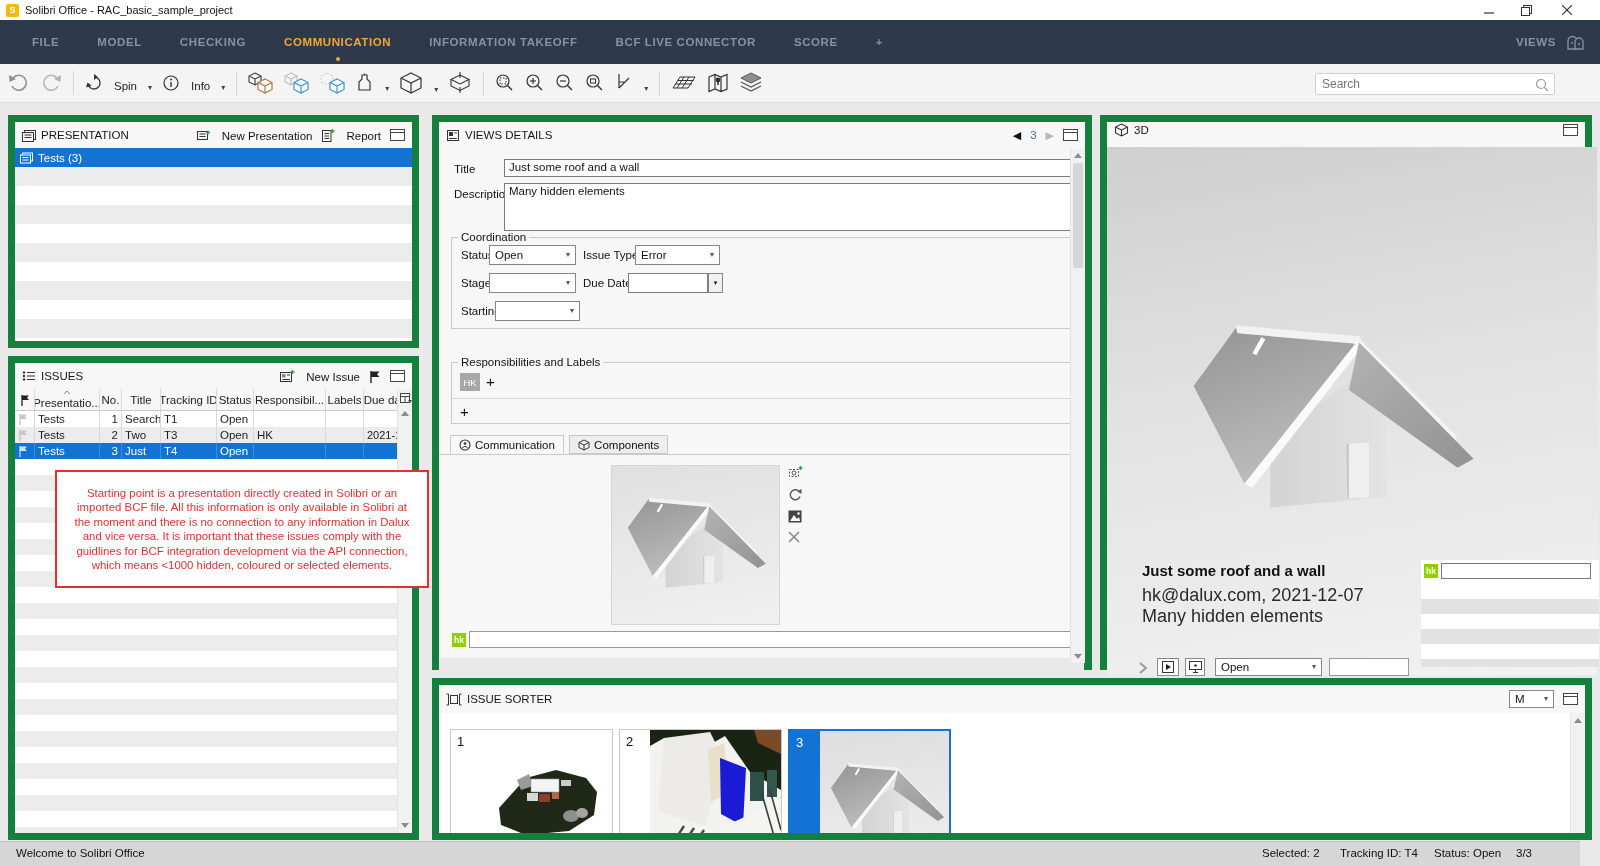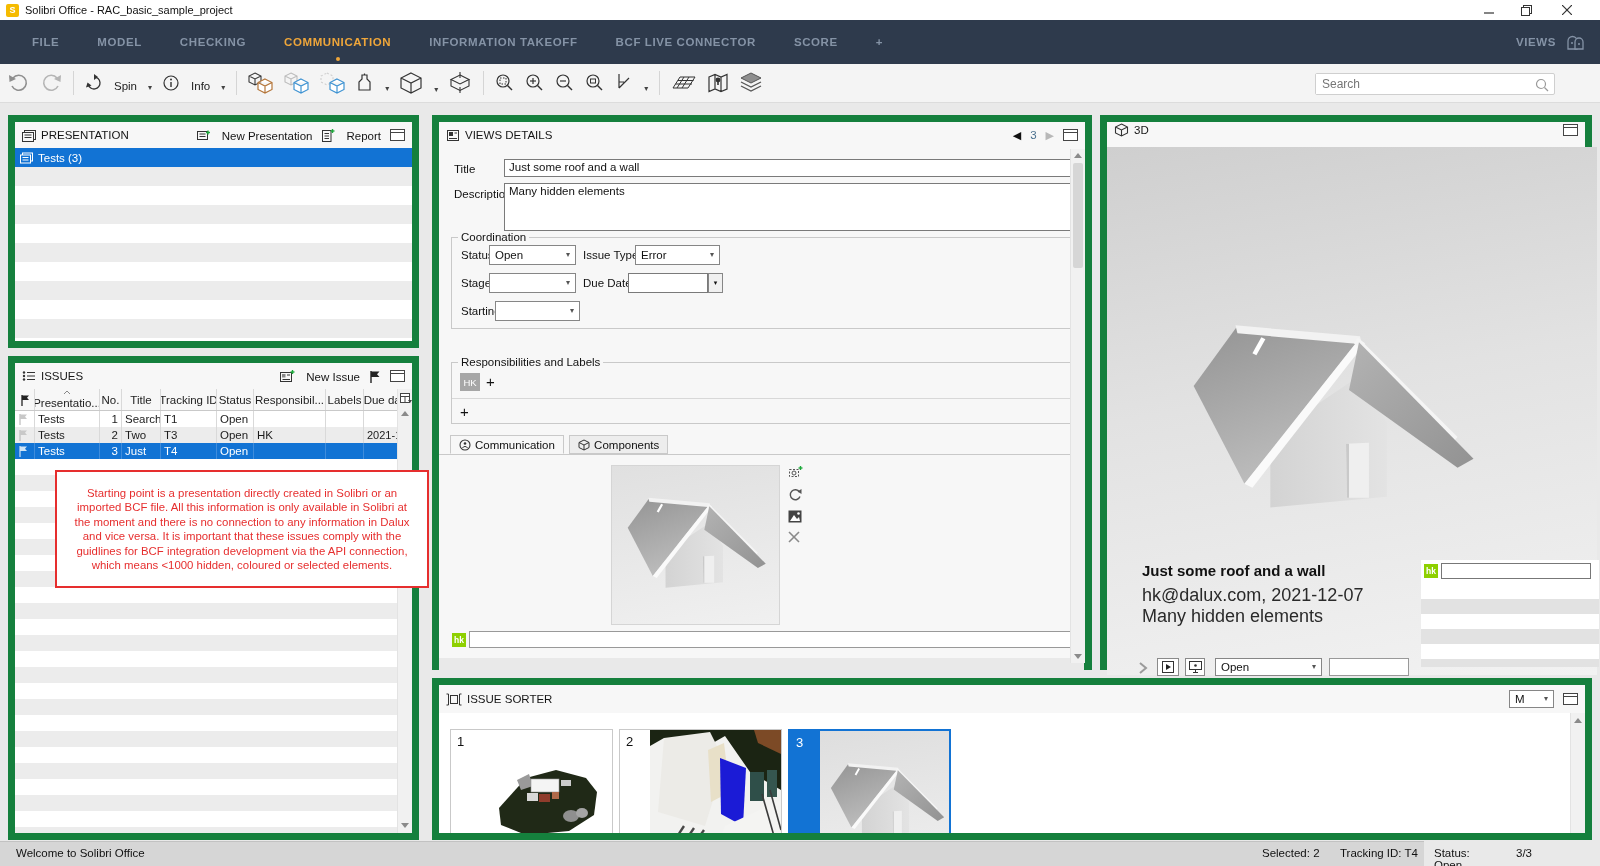--- a/index.html
+++ b/index.html
@@ -84,21 +84,21 @@
   .sqbtn{position:absolute;height:18px;border:1px solid #8a8a8a;background:#fff;display:flex;align-items:center;justify-content:center}
 
   
   .thumbframe{position:absolute;width:163px;height:150px;background:#fff;border:1px solid #c9c9c9;display:flex}
   .thumbframe.sel{border:2px solid #1273d4}
   .numstrip{width:30px;font-size:13px;color:#111;padding:4px 0 0 6px}
   .numstrip.sel{background:#1273d4;color:#fff;width:30px}
   .thumbimg{flex:1;overflow:hidden;position:relative}
 
   
-  #statusbar{position:absolute;left:0;top:841px;width:1424px;height:25px;background:#d6d6d6;border-top:1px solid #c2c2c2}
+  #statusbar{position:absolute;left:0;top:841px;width:1580px;height:25px;background:#d6d6d6;border-top:1px solid #c2c2c2}
   #statusbar span{position:absolute;top:5px;font-size:11.5px;color:#111}
 </style>
 </head>
 <body>
 
 <div id="app">
 
   <svg width="0" height="0" style="position:absolute">
     <defs>
       <linearGradient id="gRoofL" x1="0" y1="0" x2="0.4" y2="1">

